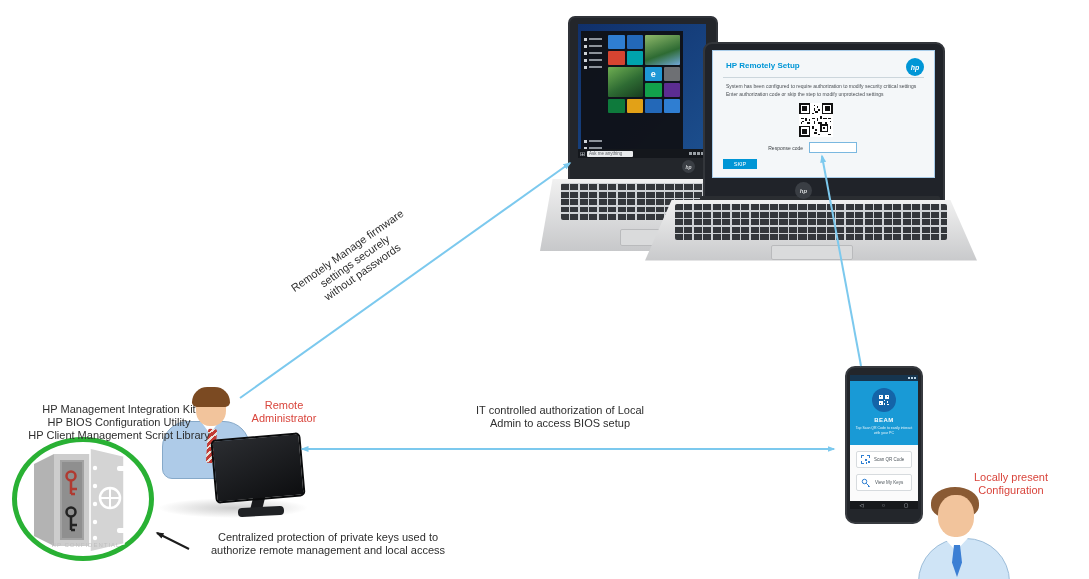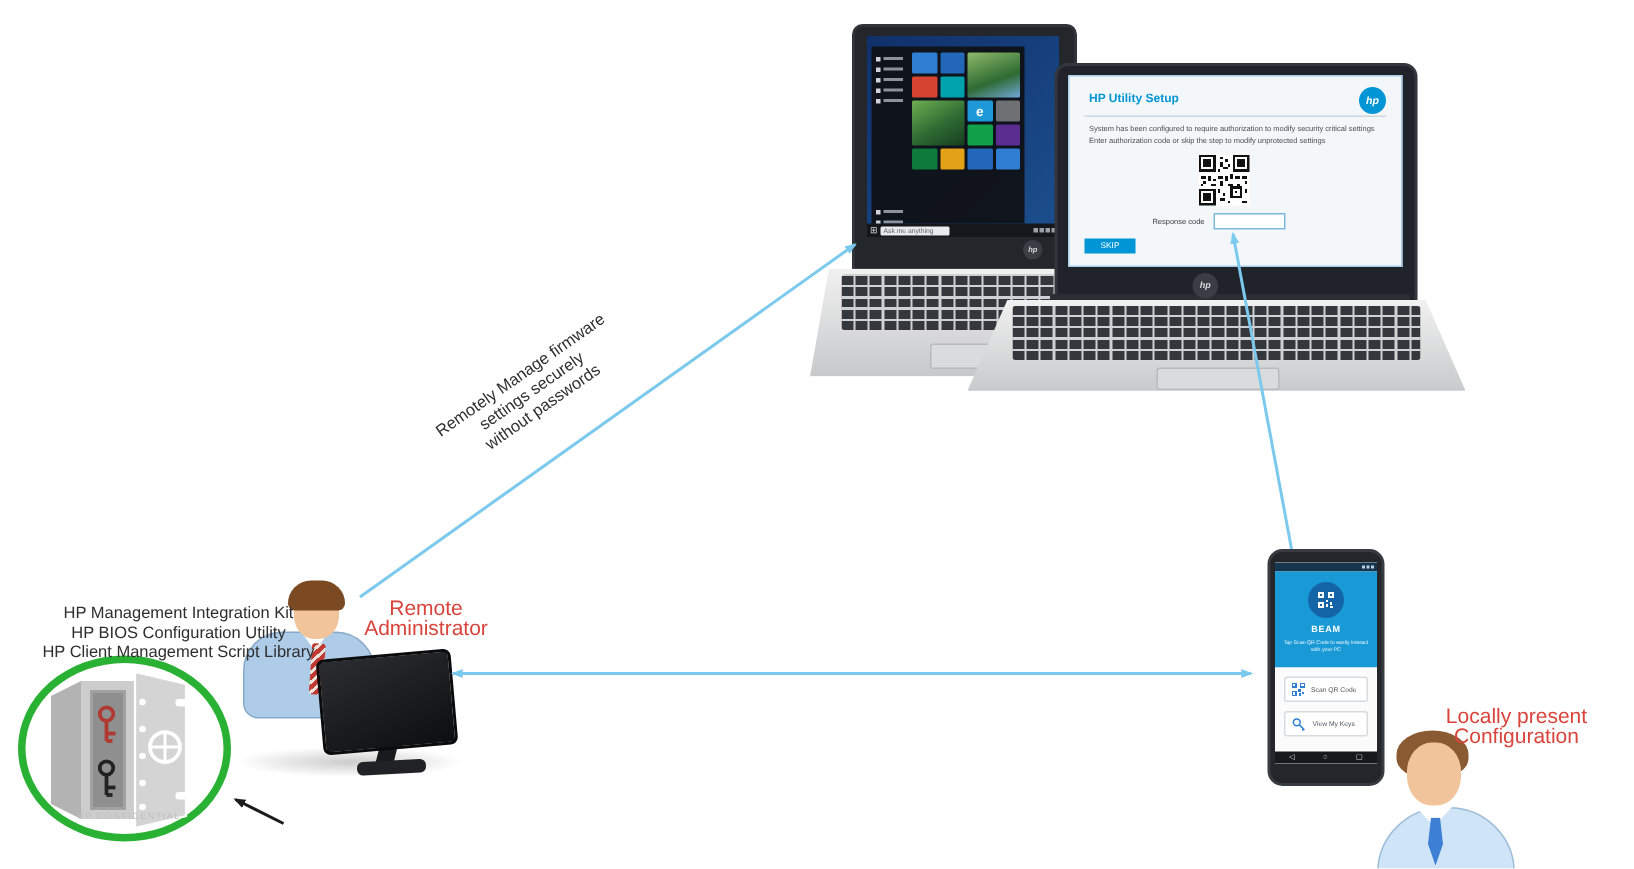--- a/index.html
+++ b/index.html
@@ -3,21 +3,21 @@
 <meta charset="utf-8">
 <style>
   html,body{margin:0;padding:0;background:#ffffff;font-family:"Liberation Sans",sans-serif;}
   .stage{position:relative;width:1089px;height:579px;background:#ffffff;overflow:hidden;}
   .abs{position:absolute;}
   .ml{white-space:pre-line;}
   .center{text-align:center;}
 
   
   .note{font-size:11px;line-height:13px;color:#2e2e2e;z-index:6;}
-  .red-label{font-size:14px;line-height:13px;color:#d9453c;z-index:6;}
+  .red-label{font-size:11px;line-height:13px;color:#d9453c;z-index:6;}
   .rot-note{transform:rotate(-35deg);transform-origin:center;}
 
   
   .laptop-back-bezel{left:568px;top:16px;width:146px;height:166px;background:#23262b;border:2px solid #303339;border-radius:7px 7px 3px 3px;z-index:1;}
   .win-screen{left:578px;top:24px;width:128px;height:134px;background:linear-gradient(135deg,#10306b,#1c4f8e);overflow:hidden;z-index:1;}
   .start-panel{position:absolute;left:3px;top:7px;width:102px;bottom:9px;background:rgba(16,18,24,0.96);display:flex;}
   .rail{width:24px;padding:3px 2px;box-sizing:border-box;}
   .rail-row{height:4px;margin:3px 1px;display:flex;align-items:center;}
   .rail-dot{width:3px;height:3px;background:#cfd3d8;margin-right:2px;}
   .rail-bar{height:2px;background:#8d939b;flex:1;}
@@ -178,21 +178,21 @@
 
   <div class="abs laptop-front-bezel"></div>
   <div class="abs hinge"></div>
   <div class="abs deck deck-front">
     <div class="keys keys-front"></div>
     <div class="touchpad" style="top:72%;"></div>
   </div>
   <div class="abs bezel-logo" style="left:795px;top:182px;width:17px;height:17px;font-size:6px;">hp</div>
 
   <div class="abs setup-screen">
-    <div class="setup-title">HP Utility Setup</div>
+    <div class="setup-title">HP Remotely Setup</div>
     <div class="hp-roundel setup-logo">hp</div>
     <div class="setup-rule"></div>
     <div class="setup-line" style="top:32px;">System has been configured to require authorization to modify security critical settings</div>
     <div class="setup-line" style="top:40px;">Enter authorization code or skip the step to modify unprotected settings</div>
     <svg class="setup-qr" viewBox="0 0 21 21" shape-rendering="crispEdges">
       <rect width="21" height="21" fill="#ffffff"></rect>
       <g fill="#111111">
         <rect x="0" y="0" width="7" height="7"></rect>
           <rect x="14" y="0" width="7" height="7"></rect>
           <rect x="0" y="14" width="7" height="7"></rect>
@@ -250,27 +250,31 @@
     </defs>
     <line x1="240" y1="398" x2="570" y2="163" stroke="#7cc9ee" stroke-width="2" marker-end="url(#ah-blue)"></line>
     <line x1="861" y1="366" x2="822" y2="156" stroke="#7cc9ee" stroke-width="2" marker-end="url(#ah-blue)"></line>
     <line x1="302" y1="449" x2="834" y2="449" stroke="#7cc9ee" stroke-width="2" marker-start="url(#ah-blue)" marker-end="url(#ah-blue)"></line>
     <line x1="189" y1="549" x2="157" y2="533" stroke="#1c1c1c" stroke-width="2" marker-end="url(#ah-black)"></line>
   </svg>
 
   <div class="abs note center ml rot-note" style="left:245px;top:242px;width:220px;">Remotely Manage firmware
 settings securely
 without passwords</div>
+  <div class="abs note center ml" style="left:400px;top:404px;width:320px;">IT controlled authorization of Local
+Admin to access BIOS setup</div>
   <div class="abs note center ml" style="left:0px;top:403px;width:238px;">HP Management Integration Kit
 HP BIOS Configuration Utility
 HP Client Management Script Library</div>
   <div class="abs red-label center ml" style="left:238px;top:399px;width:92px;">Remote
 Administrator</div>
   <div class="abs red-label center ml" style="left:960px;top:471px;width:102px;">Locally present
 Configuration</div>
+  <div class="abs note center ml" style="left:178px;top:531px;width:300px;">Centralized protection of private keys used to
+authorize remote management and local access</div>
 
   <div class="abs vault-ring"></div>
   <svg class="abs" style="left:24px;top:446px;z-index:2;" width="120" height="108" viewBox="0 0 120 108">
     <polygon points="10,18 30,8 30,100 10,90" fill="#b3b3b3"></polygon>
     <rect x="30" y="8" width="36" height="92" fill="#cdcdcd"></rect>
     <rect x="36" y="14" width="24" height="80" fill="#a2a2a2"></rect>
     <rect x="38" y="16" width="20" height="76" fill="#8f8f8f"></rect>
     <polygon points="66,2 100,10 100,98 66,106" fill="#d4d4d4" stroke="#ffffff" stroke-width="1.5"></polygon>
     <g fill="#ffffff">
       <circle cx="71" cy="22" r="2.2"></circle>

